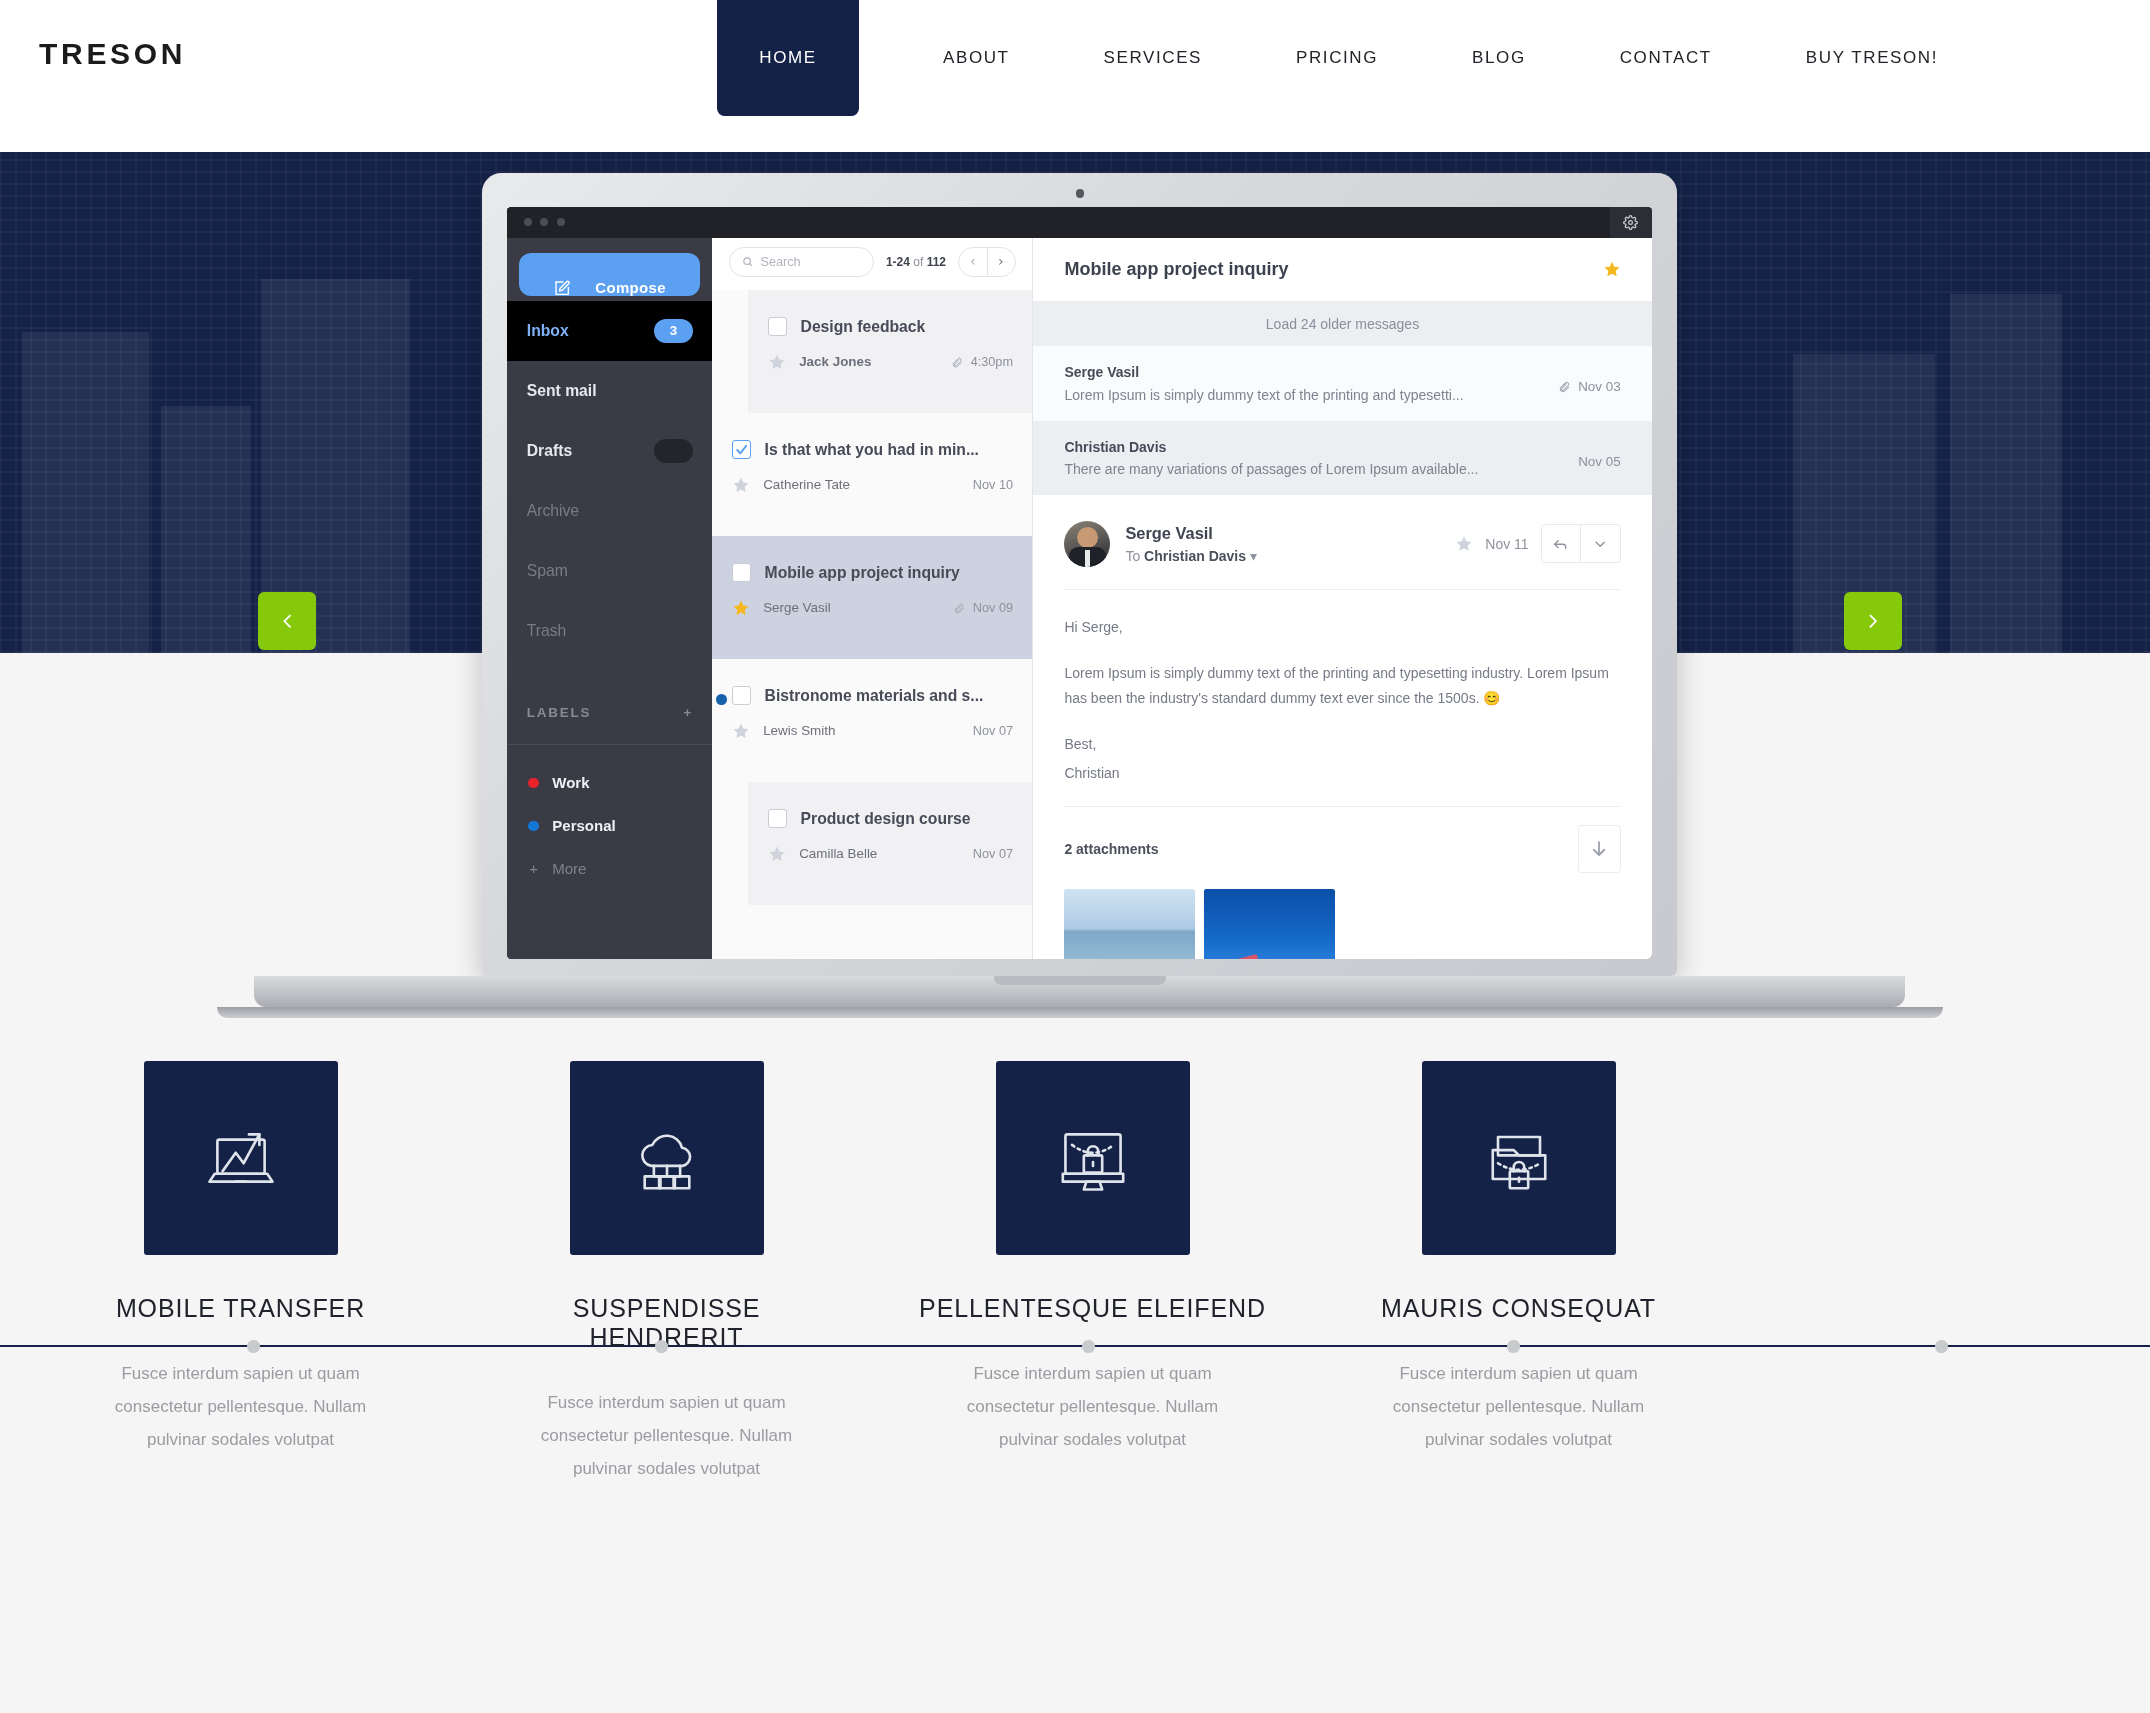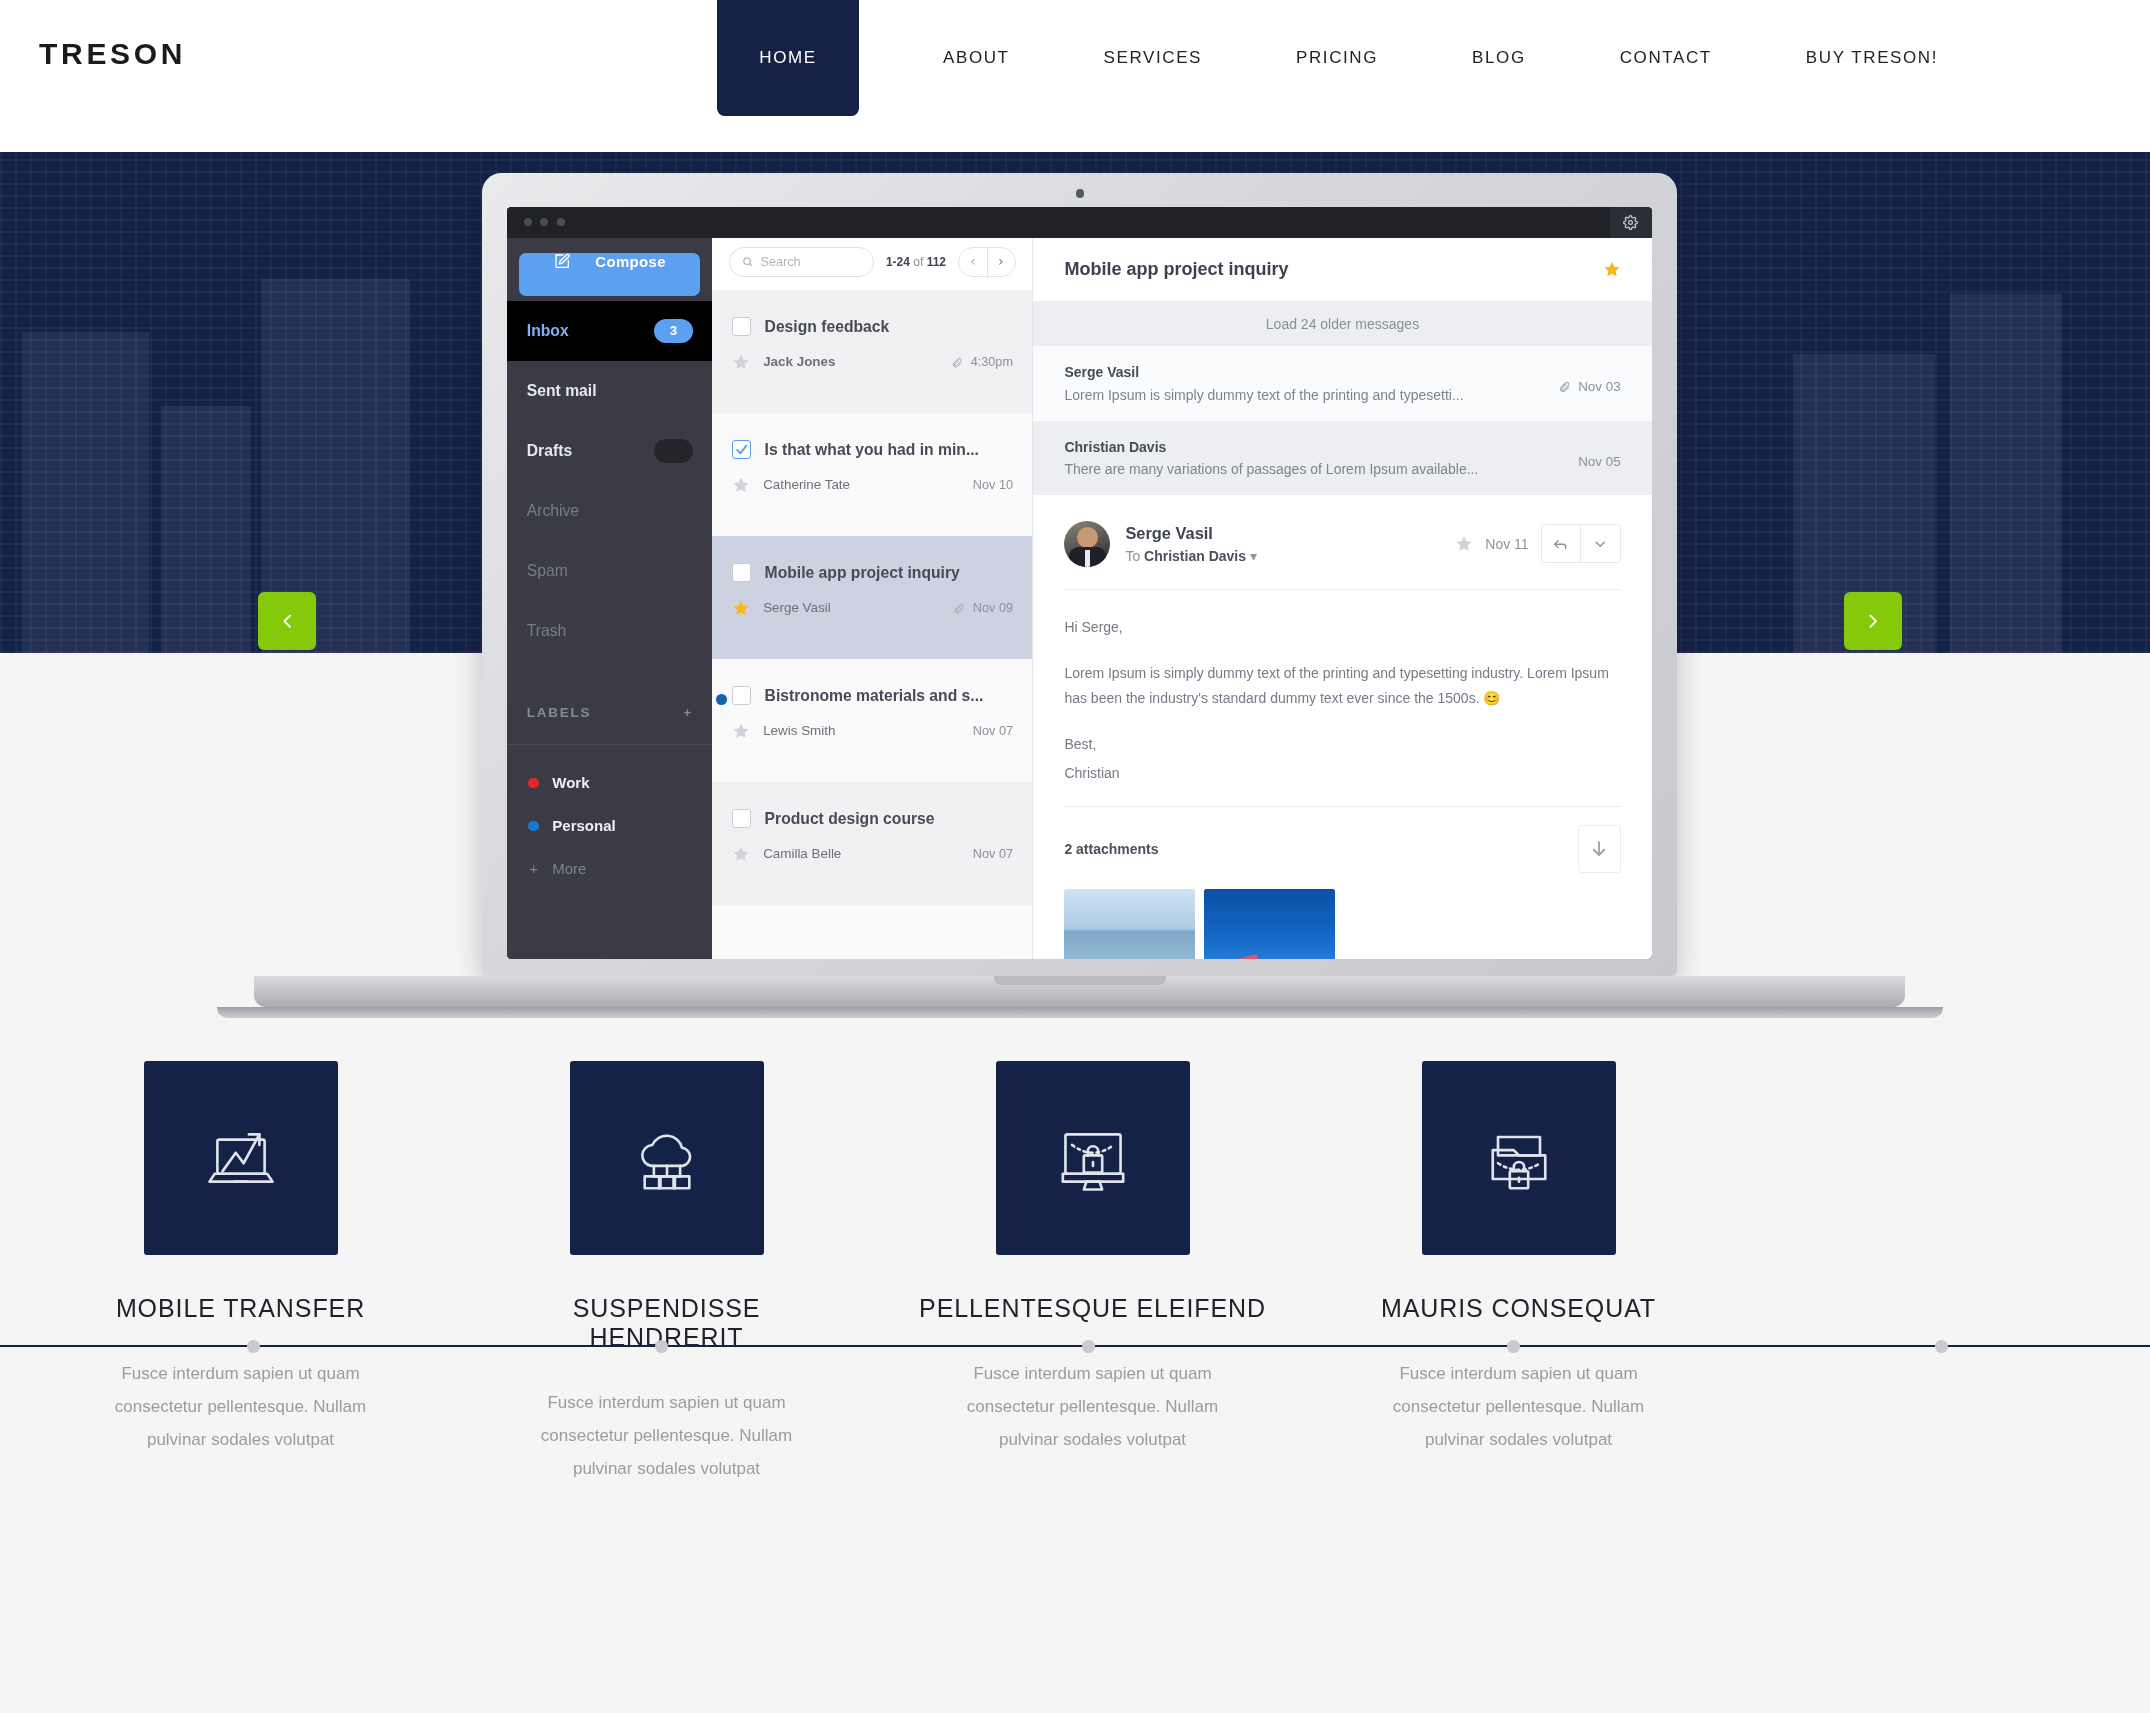--- a/index.html
+++ b/index.html
@@ -178,22 +178,22 @@
     width: 205px;
     background: #3a3b44;
     padding-top: 31px;
     position: relative;
     flex: 0 0 205px;
   }
   .compose-btn {
     margin: 15px 12px 4.5px 12px;
     height: 43px;
     background: #5ca0f2;
-    border-radius: 7px;
-    display:flex; align-items:flex-start; justify-content:center; gap:25px;
+    border-radius: 12px;
+    display:flex; align-items:flex-end; justify-content:center; gap:25px;
     color:#fff; font-size:15px; font-weight:bold; letter-spacing:0.3px;
     cursor:pointer;
   }
   .compose-btn svg{ width:16.4px; height:16.4px;}
   .side-item {
     height: 60px;
     display:flex; align-items:center;
     padding: 0 19.4px;
     color:#e6e8ee;
     font-size:15.7px; font-weight:bold;
@@ -254,21 +254,21 @@
   .pager div{ flex:1; display:flex; align-items:center; justify-content:center; cursor:pointer;}
   .pager div:first-child{ border-right:0.7px solid #e0e3e9; }
   .pager svg{width:9.7px;height:9.7px;}
 
   .mail-row {
     height: 123px;
     padding: 27px 19.4px 0 19.4px;
     position:relative;
     cursor:pointer;
   }
-  .mail-row.sel-a { background:#f1f1f4; }
+  .mail-row.sel-a { background:#f1f1f4;margin-left:36px; }
   .mail-row.sel-b { background:#fafafb; }
   .mail-row.sel-c { background:#ccd2e0; }
   .mail-row .r1 { display:flex; align-items:center; gap:13.4px; }
   .mail-row .r2 { display:flex; align-items:center; gap:13.4px; margin-top:16.4px; }
   .cbox {
     width:19.4px;height:19.4px;border:1.5px solid #c9ccd4;border-radius:3px;background:#fff;
     flex:0 0 19.4px;
   }
   .cbox.checked { border-color:#5ca0f2; display:flex;align-items:center;justify-content:center;}
   .cbox.checked svg{width:13.4px;height:13.4px;}

